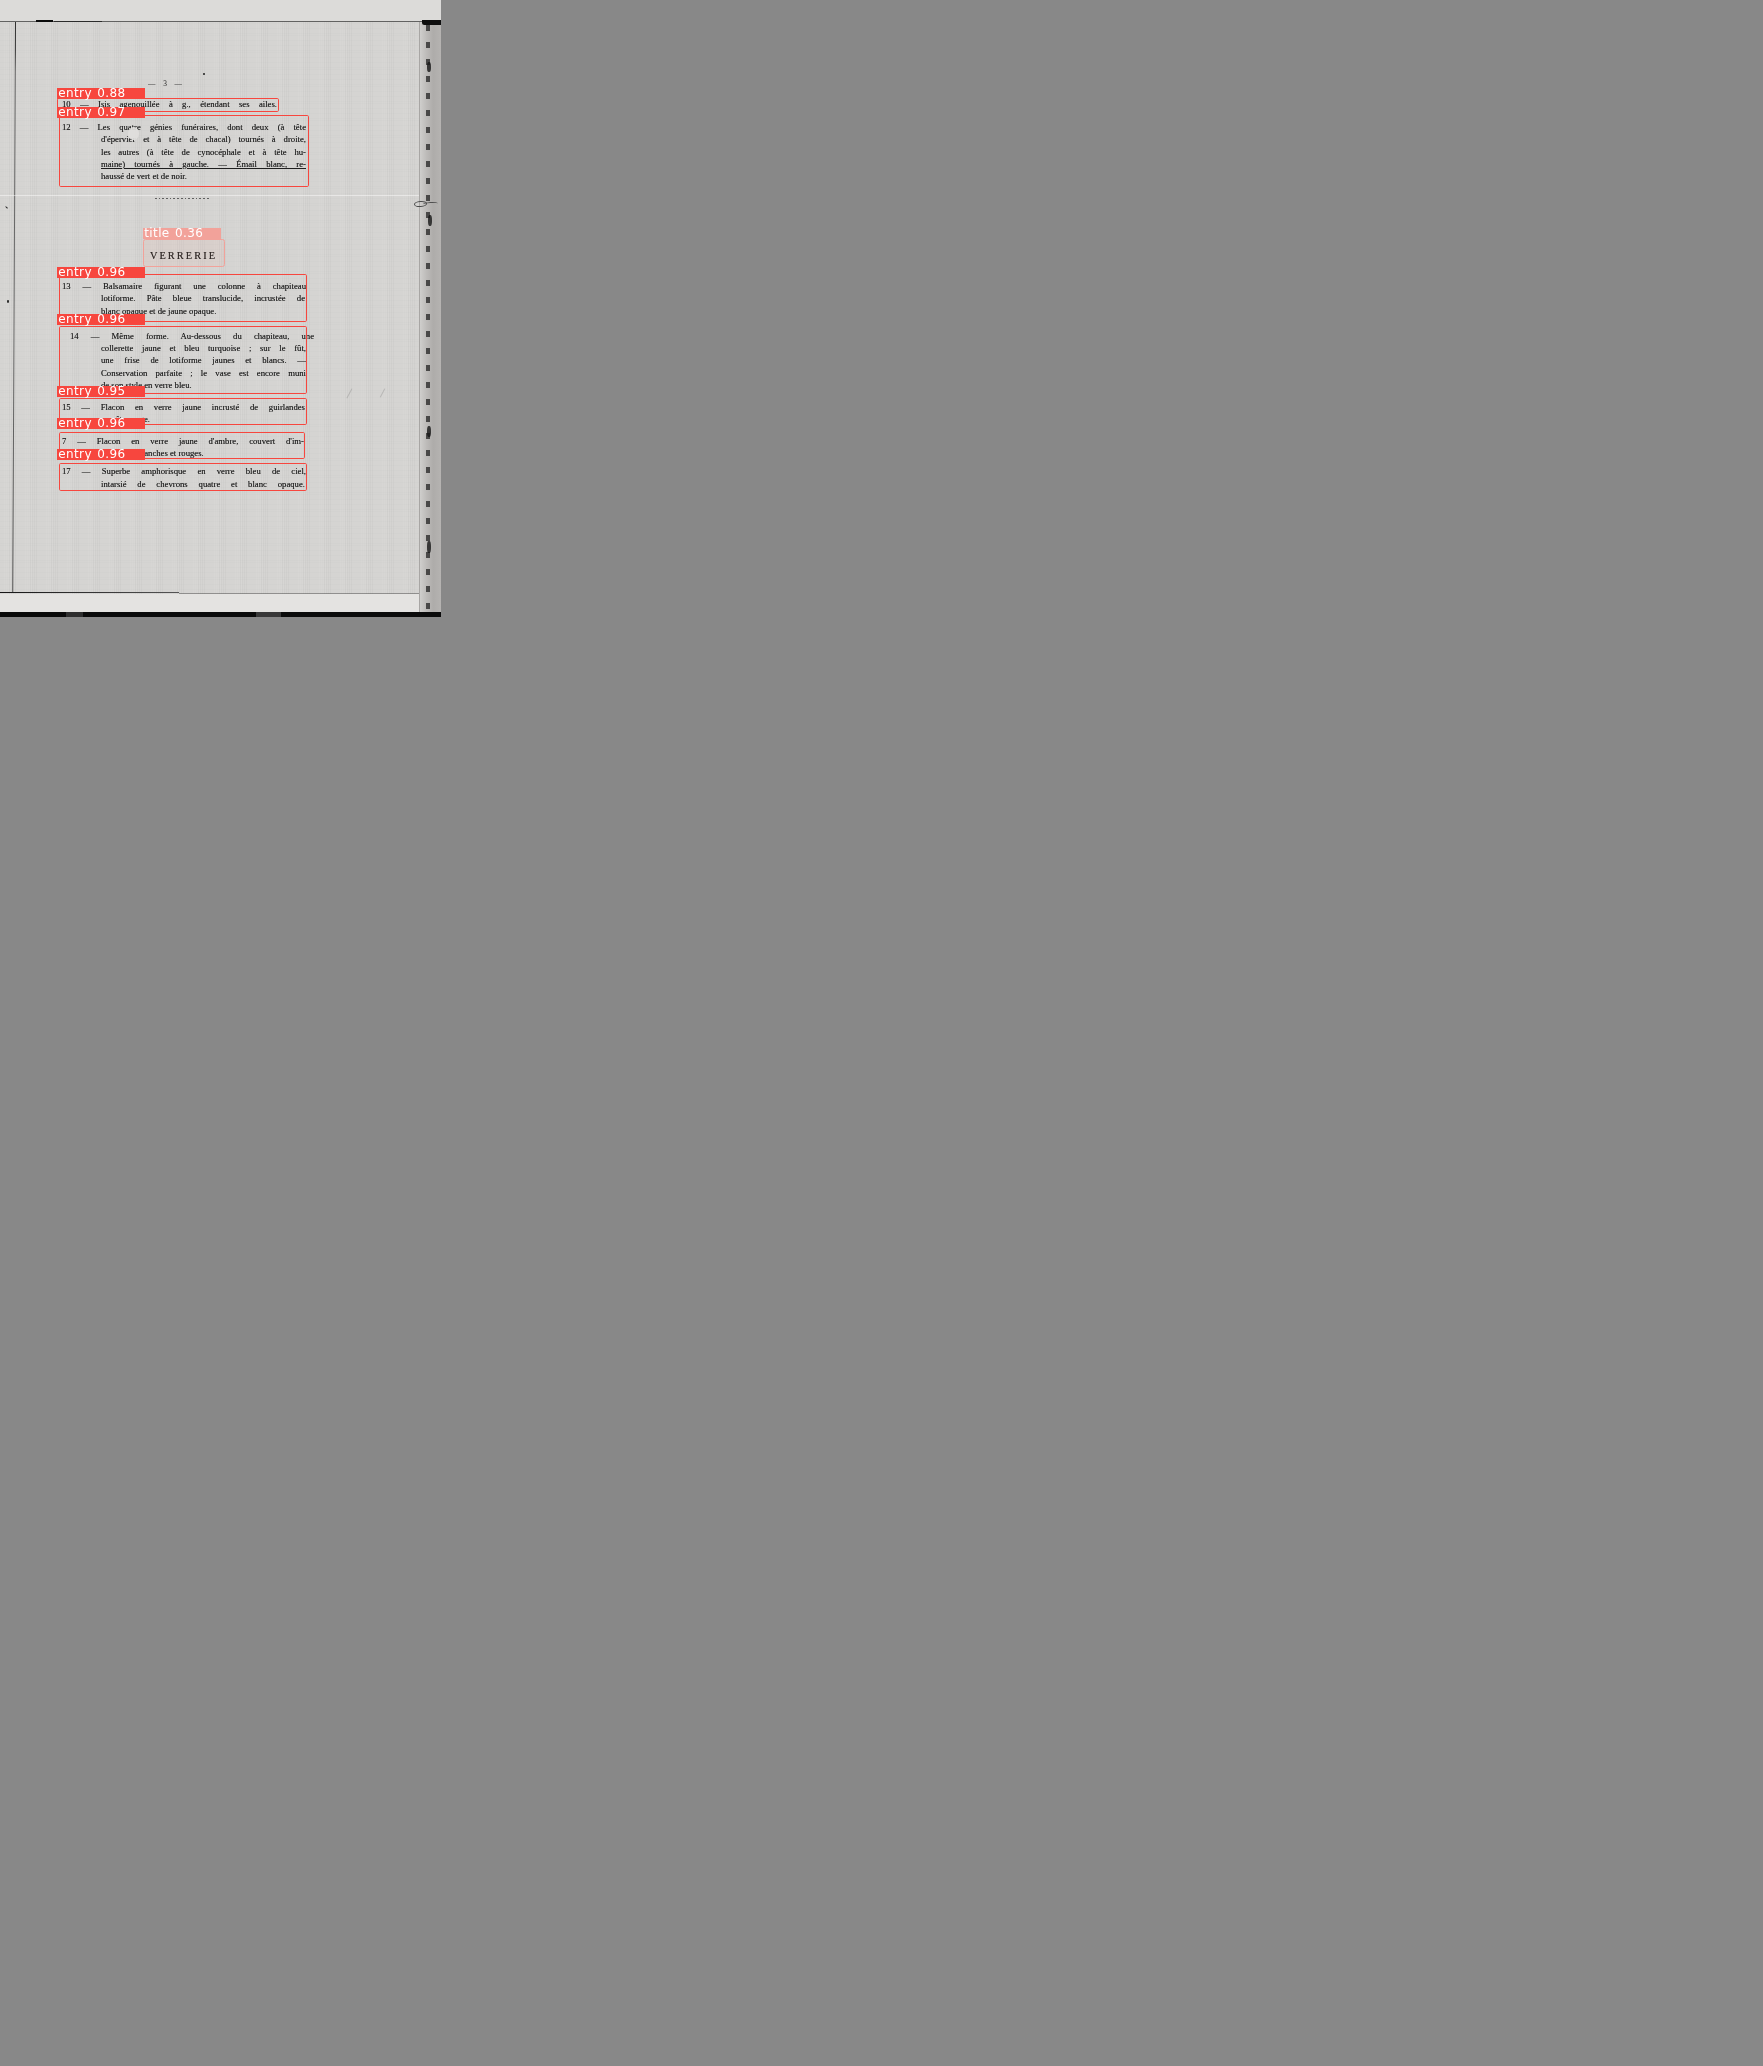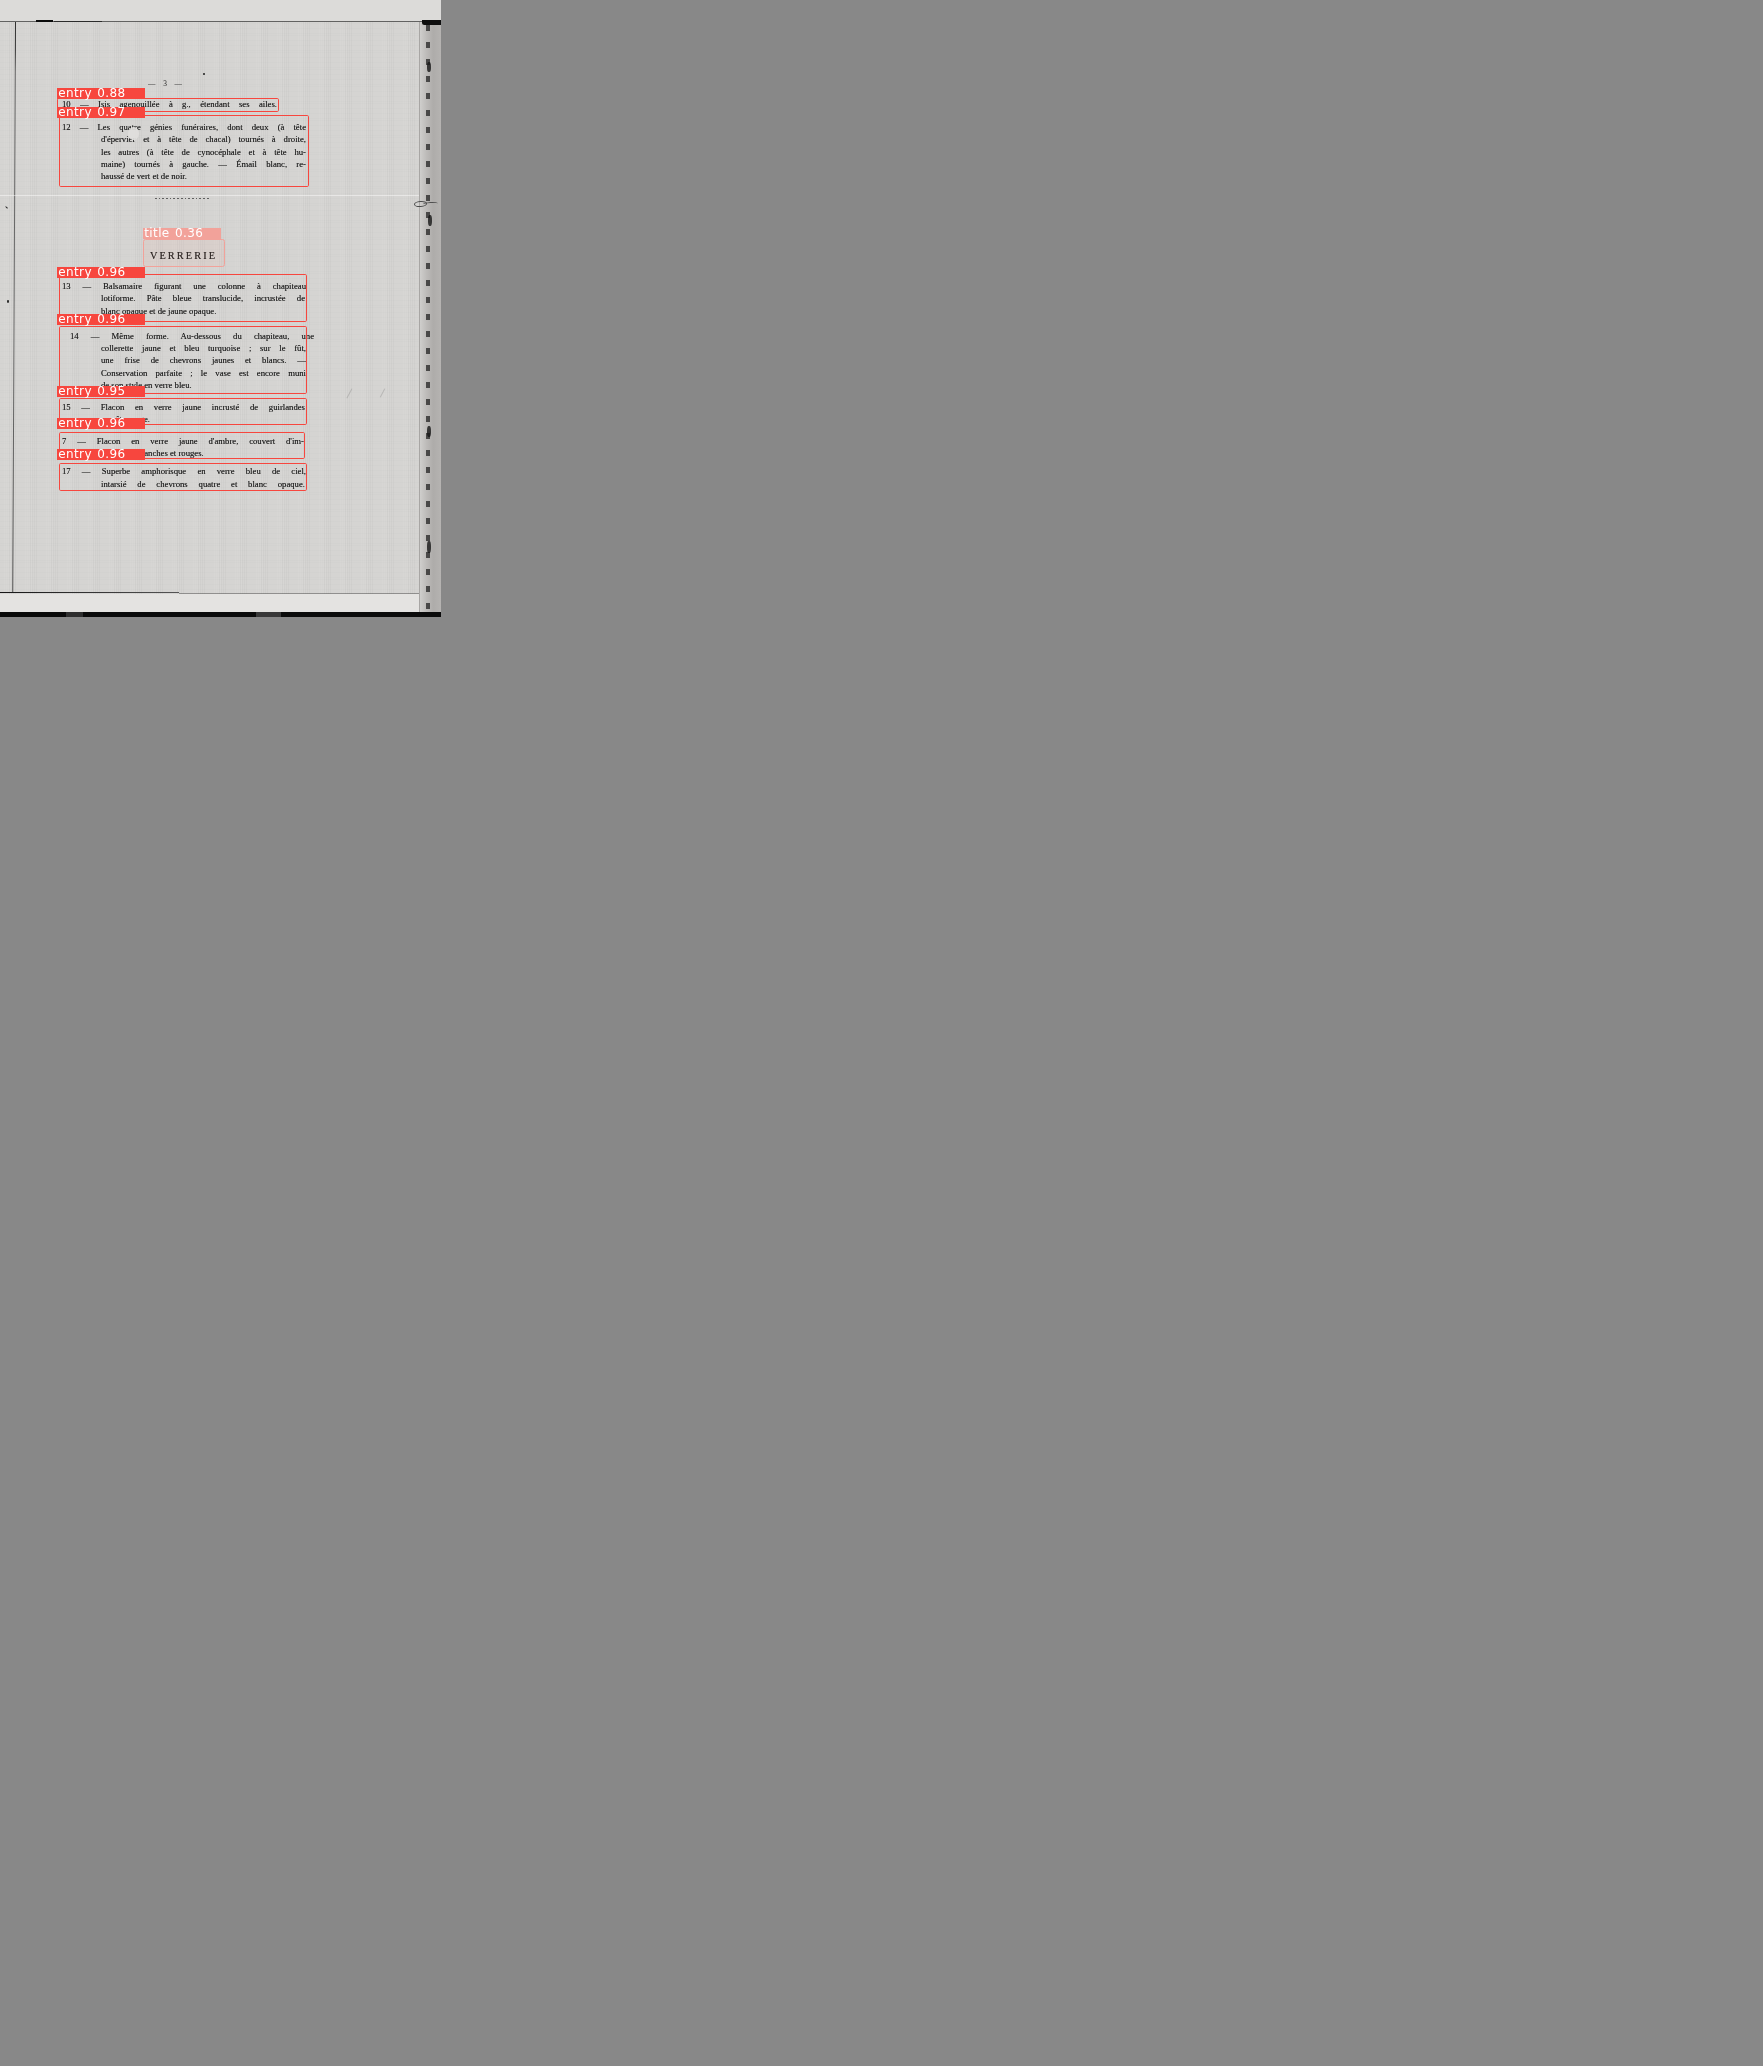--- a/index.html
+++ b/index.html
@@ -79,38 +79,38 @@
 
   <div class="abs folio">— 3 —</div>
 
   <div class="abs det-box" style="left:57px;top:98px;width:220px;height:12px;"></div>
   <div class="abs line jl" style="left:62px;top:99px;width:215px;">10 — Isis agenouillée à g., étendant ses ailes.</div>
 
   <div class="abs det-box" style="left:59px;top:115px;width:248px;height:70px;"></div>
   <div class="abs line jl" style="left:62px;top:122px;width:244px;">12 — Les quatre génies funéraires, dont deux  (à tête</div>
   <div class="abs line jl" style="left:101px;top:134px;width:205px;">d'épervier et à tête de chacal) tournés à droite,</div>
   <div class="abs line jl" style="left:101px;top:147px;width:205px;">les autres (à tête de cynocéphale et à tête hu-</div>
-  <div class="abs line jl" style="left:101px;top:159px;width:205px;">maine) tournés à gauche. — Émail blanc, re-</div>
+  <div class="abs line jl" style="left:101px;top:159px;width:205px;text-decoration:underline;">maine) tournés à gauche. — Émail blanc, re-</div>
   <div class="abs line" style="left:101px;top:171px;">haussé de vert et de noir.</div>
   <div class="abs damage"></div>
 
   <div class="abs divider"></div>
 
   <div class="abs det-box pink" style="left:143px;top:239px;width:80px;height:26px;"></div>
   <div class="abs title-text" style="left:145px;top:250px;width:77px;">VERRERIE</div>
 
   <div class="abs det-box" style="left:59px;top:274px;width:246px;height:46px;"></div>
   <div class="abs line jl" style="left:62px;top:281px;width:244px;">13 — Balsamaire figurant une colonne à chapiteau</div>
   <div class="abs line jl" style="left:101px;top:293px;width:204px;">lotiforme. Pâte bleue translucide, incrustée de</div>
   <div class="abs line" style="left:101px;top:306px;">blanc opaque et de jaune opaque.</div>
 
   <div class="abs det-box" style="left:59px;top:326px;width:246px;height:66px;"></div>
   <div class="abs line jl" style="left:62px;top:331px;width:244px;margin-left:8px;">14 — Même forme. Au-dessous du chapiteau, une</div>
   <div class="abs line jl" style="left:101px;top:343px;width:205px;">collerette jaune et bleu turquoise ; sur le fût,</div>
-  <div class="abs line jl" style="left:101px;top:355px;width:205px;">une frise de chevrons jaunes et blancs. —</div>
+  <div class="abs line jl" style="left:101px;top:355px;width:205px;">une frise de lotiforme jaunes et blancs. —</div>
   <div class="abs line jl" style="left:101px;top:368px;width:205px;">Conservation parfaite ; le vase est encore muni</div>
   <div class="abs line" style="left:101px;top:380px;">de son style en verre bleu.</div>
 
   <div class="abs det-box" style="left:59px;top:398px;width:246px;height:25px;"></div>
   <div class="abs line jl" style="left:62px;top:402px;width:243px;">15 — Flacon en verre jaune incrusté de guirlandes</div>
   <div class="abs line" style="left:101px;top:414px;">en pâte rouge.</div>
 
   <div class="abs det-box" style="left:59px;top:432px;width:244px;height:25px;"></div>
   <div class="abs line jl" style="left:62px;top:436px;width:242px;">7 — Flacon en verre jaune d'ambre, couvert d'im-</div>
   <div class="abs line" style="left:101px;top:448px;">brications blanches et rouges.</div>

